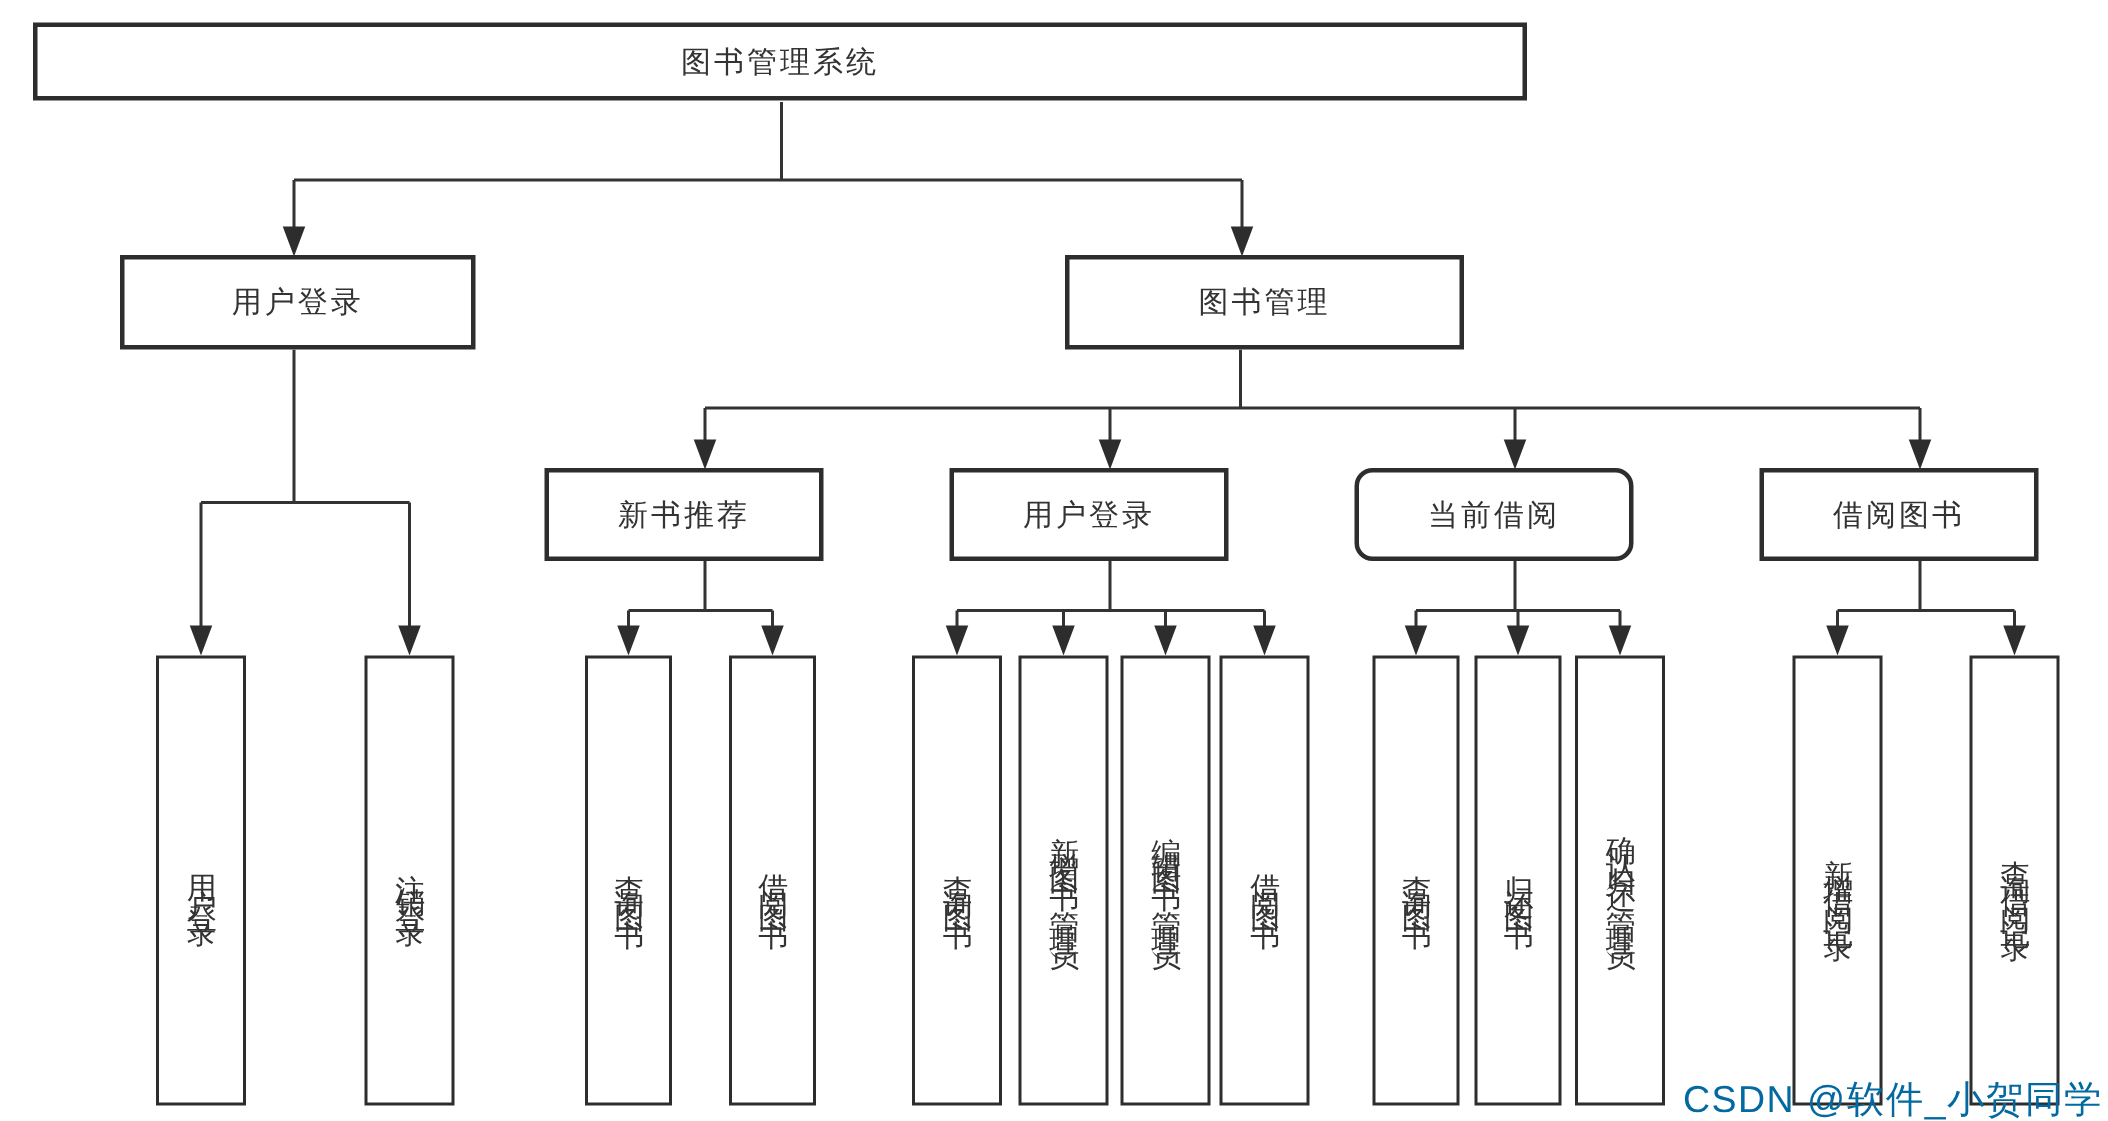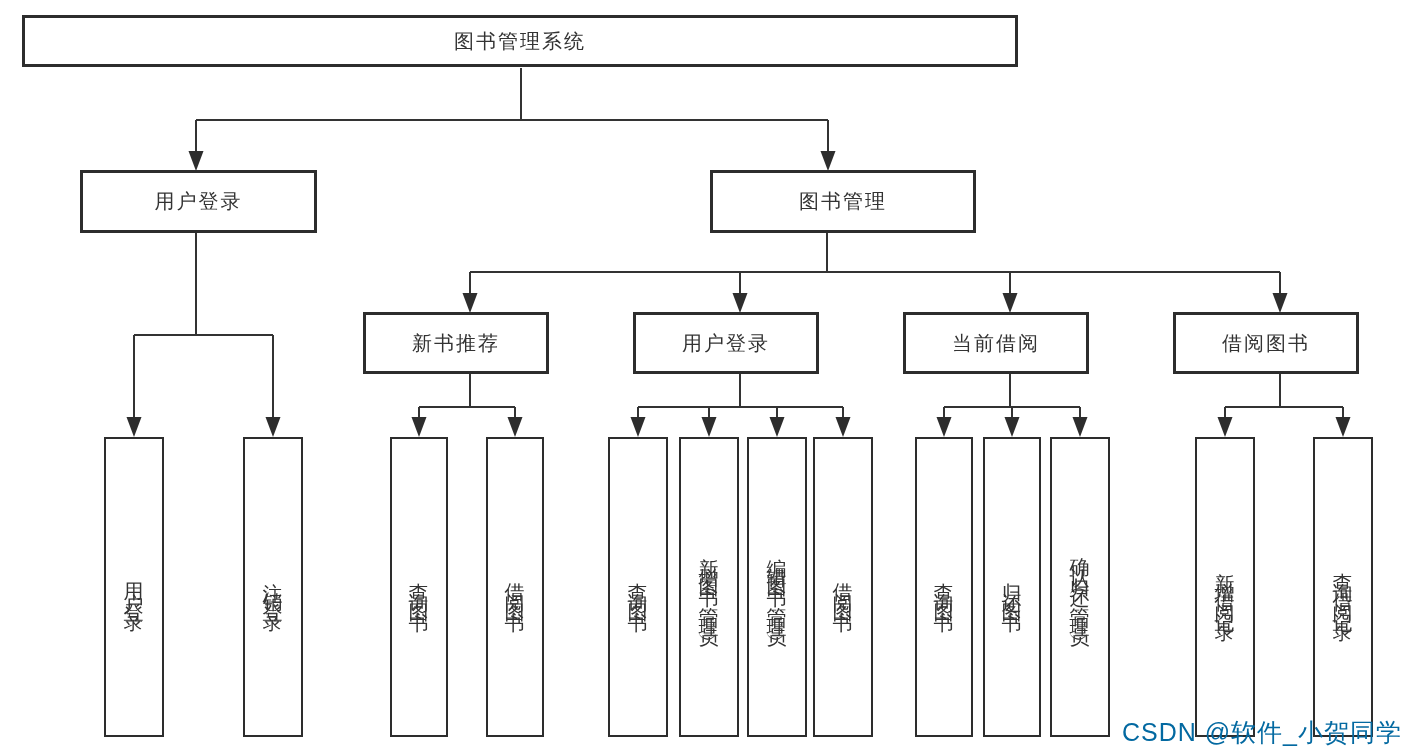--- a/index.html
+++ b/index.html
@@ -21,21 +21,21 @@
   }
   
   .b-root{left:22px;top:15px;width:996px;height:52px;}
   
   .b-userlogin{left:80px;top:170px;width:237px;height:63px;}
   .b-bookmgmt{left:710px;top:170px;width:266px;height:63px;}
   
   .b-l3{top:312px;width:186px;height:62px;}
   .b-l3-0{left:363px;}
   .b-l3-1{left:633px;}
-  .b-l3-2{left:903px;}
+  .b-l3-2{left:903px;border-radius:12px;}
   .b-l3-3{left:1173px;}
   
   .leaf{top:437px;height:300px;}
   .b-lf-0{left:104px;width:60px;}
   .b-lf-1{left:243px;width:60px;}
   .b-lf-2{left:390px;width:58px;}
   .b-lf-3{left:486px;width:58px;}
   .b-lf-4{left:608px;width:60px;}
   .b-lf-5{left:679px;width:60px;}
   .b-lf-6{left:747px;width:60px;}

